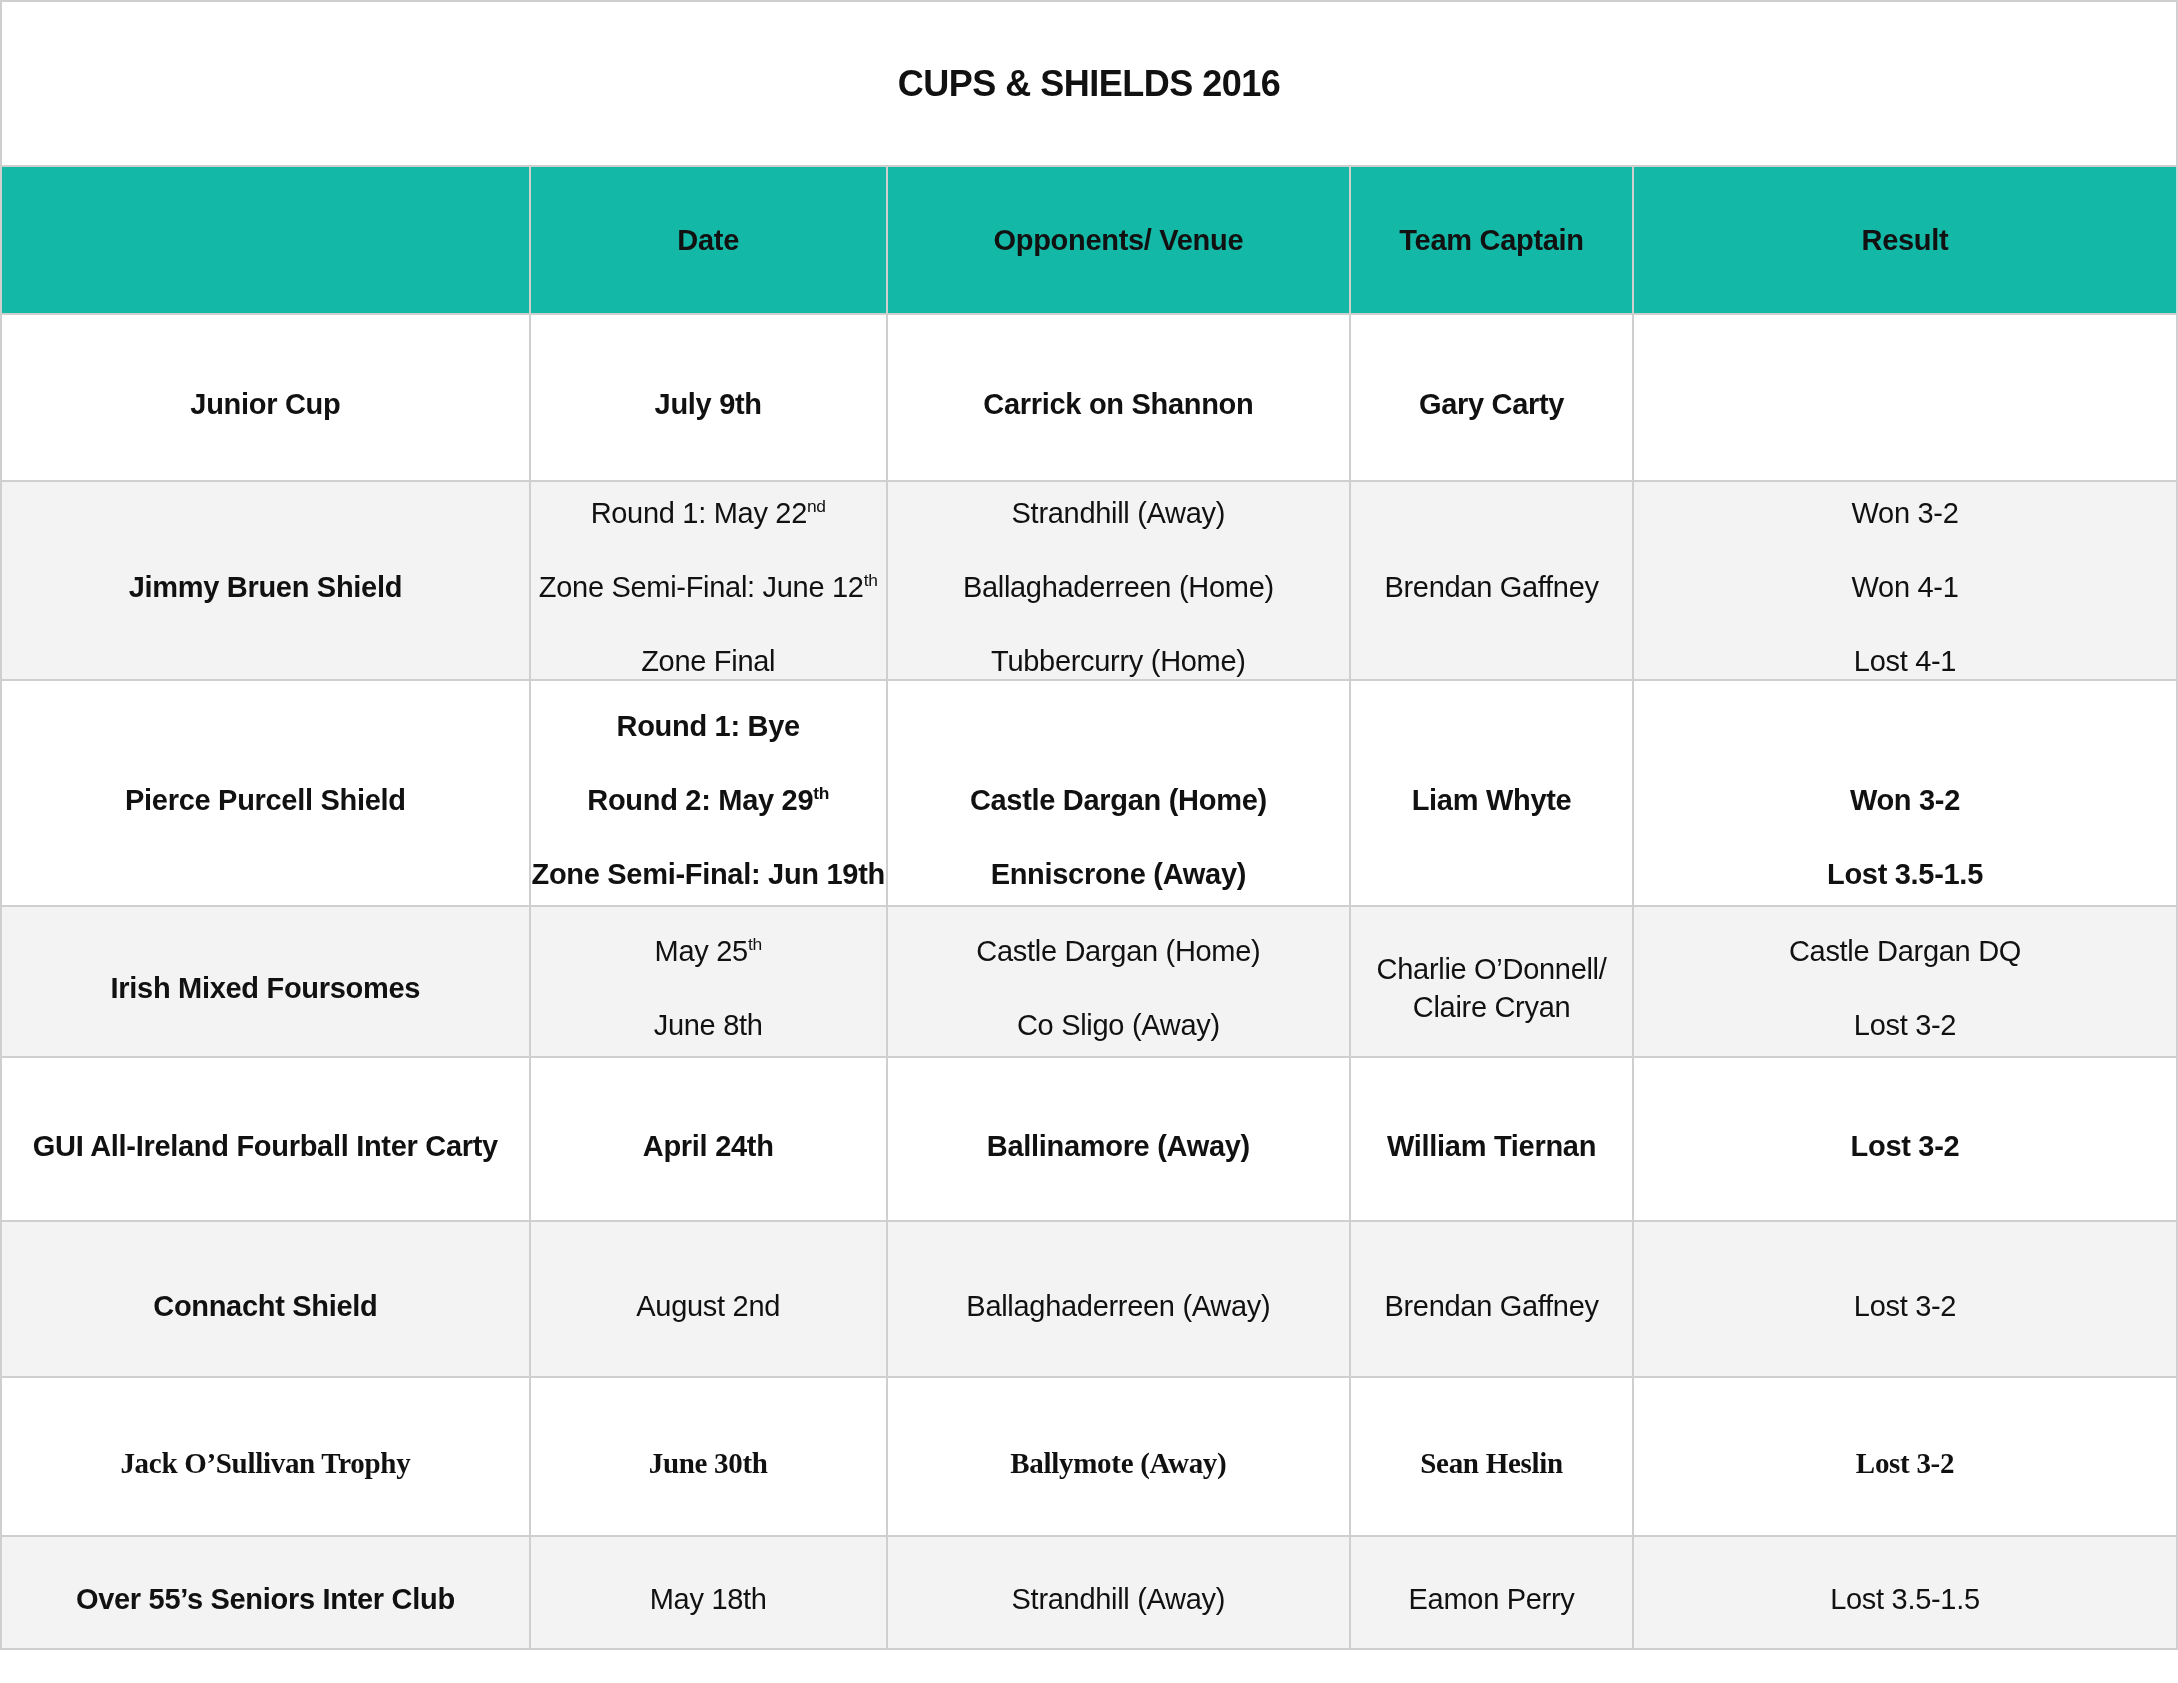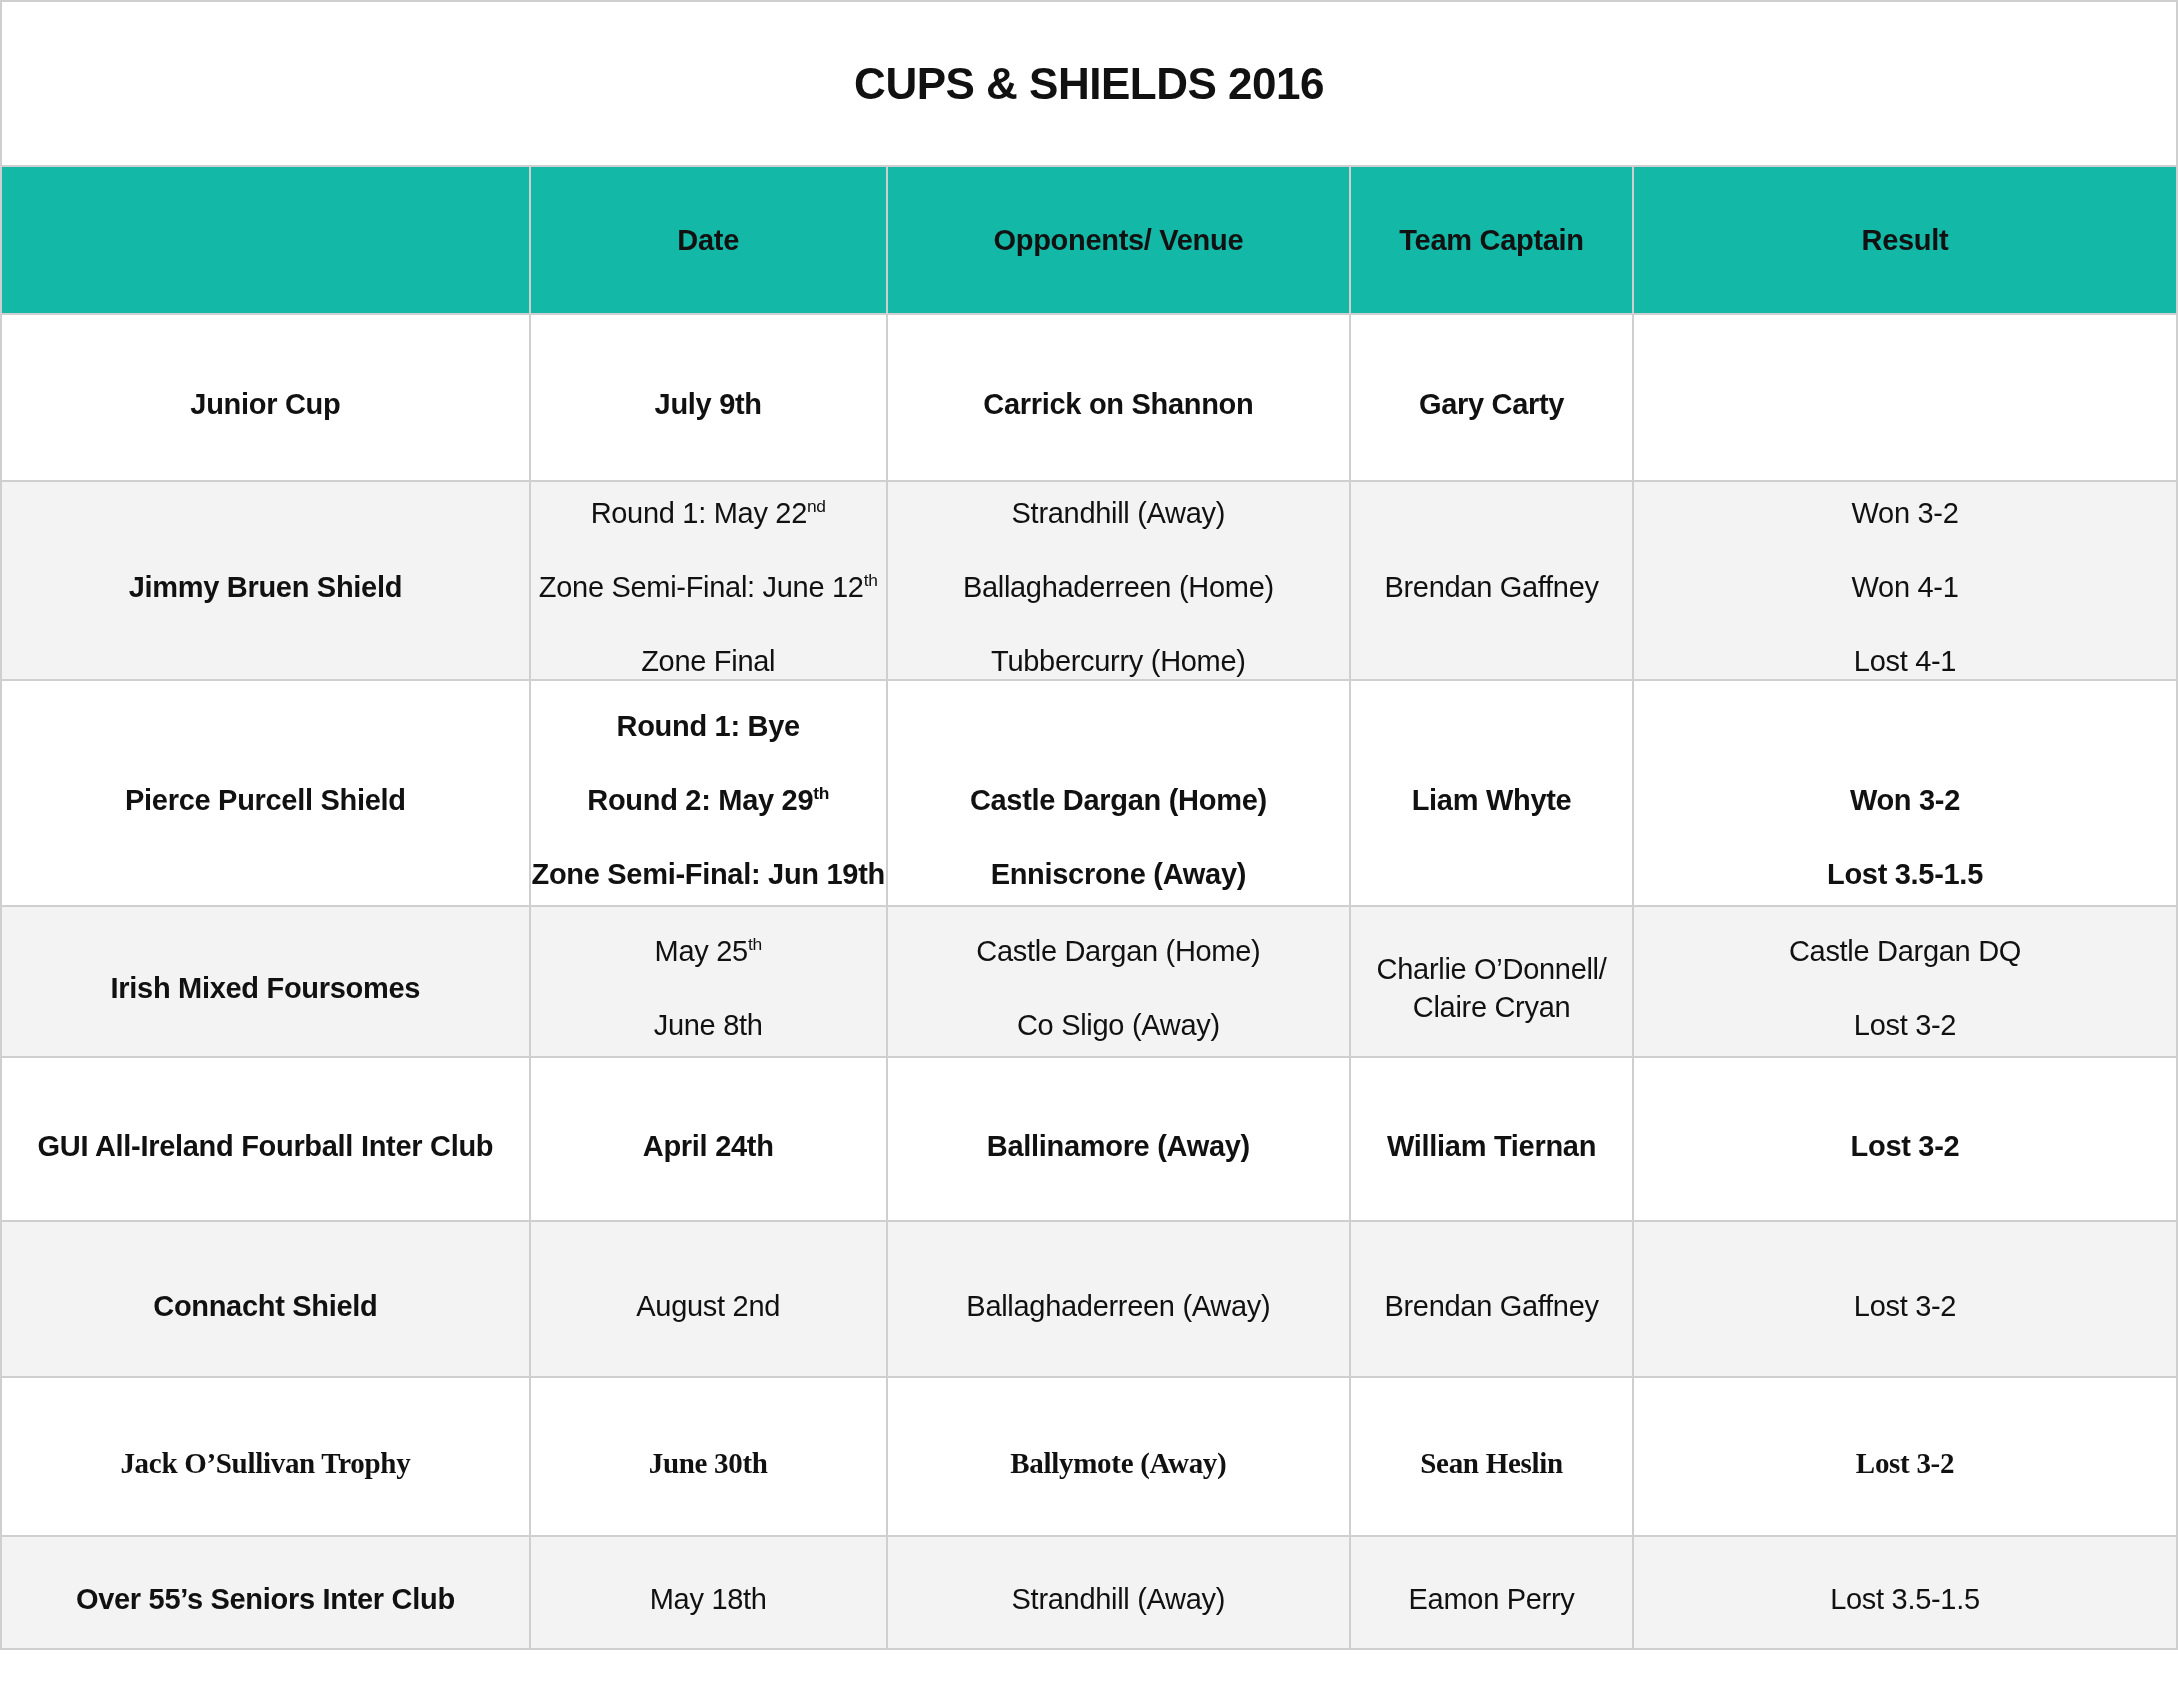--- a/index.html
+++ b/index.html
@@ -19,21 +19,21 @@
     border:2px solid #cfcfcf;
     padding:0;
     vertical-align:middle;
     text-align:center;
     font-size:29px;
     letter-spacing:-0.3px;
   }
   tr.title-row td{
     height:163px;
     background:#ffffff;
-    font-size:44px;
+    font-size:36px;
     font-weight:bold;
     letter-spacing:-0.5px;
   }
   tr.header-row{height:148px;}
   tr.header-row th{
     background:#14b8a6;
     font-weight:bold;
   }
   tr.shaded td{background:#f3f3f3;}
   tr.plain td{background:#ffffff;}
@@ -195,21 +195,21 @@
           <td>
             <div class="cell">
               <div class="pline">Castle Dargan DQ</div>
               <div class="pline">Lost 3-2</div>
             </div>
           </td>
         </tr>
         <tr class="plain boldrow" style="height: 164px;">
           <td class="name-cell">
             <div class="cell">
-              <div class="pline">GUI All-Ireland Fourball Inter Club</div>
+              <div class="pline">GUI All-Ireland Fourball Inter Carty</div>
             </div>
           </td>
           <td>
             <div class="cell">
               <div class="pline">April 24th</div>
             </div>
           </td>
           <td>
             <div class="cell">
               <div class="pline">Ballinamore (Away)</div>

